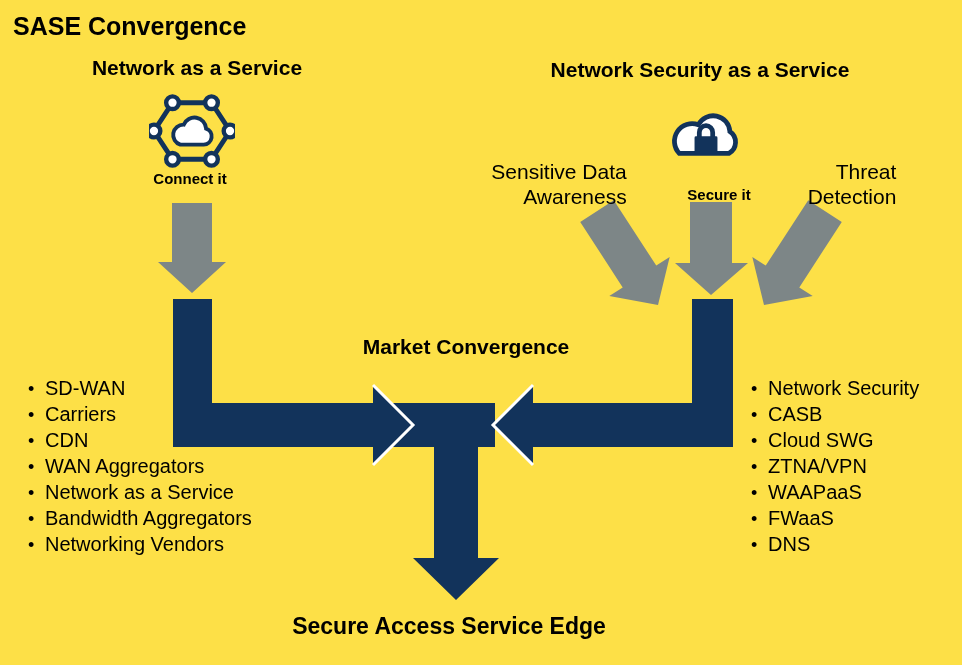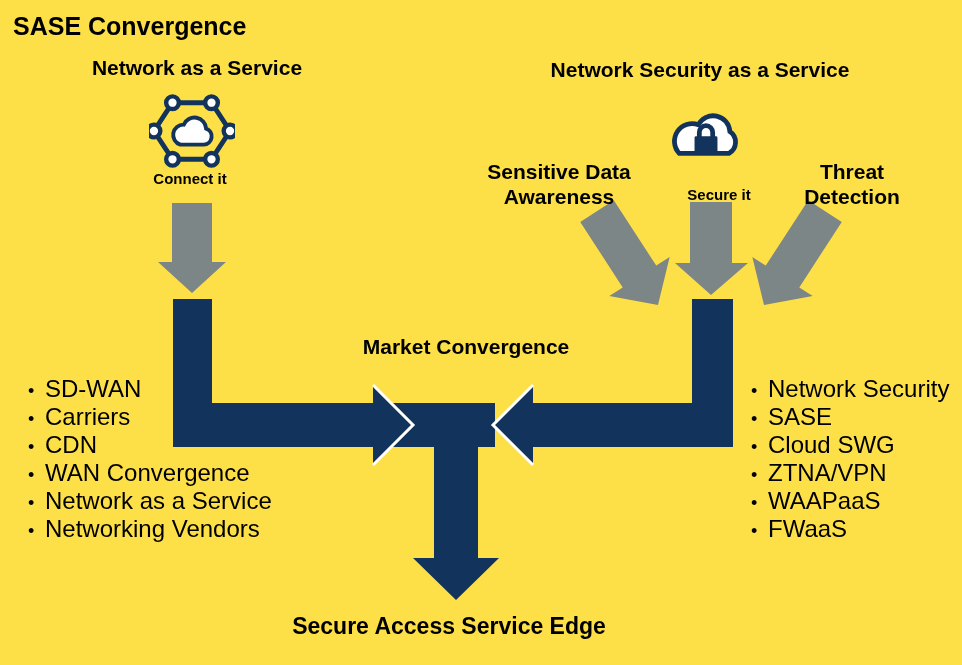--- a/index.html
+++ b/index.html
@@ -6,24 +6,24 @@
   .canvas{
     position:relative;width:962px;height:665px;background:#fde047;
     font-family:"Liberation Sans",sans-serif;color:#000;overflow:hidden;
   }
   .abs{position:absolute;}
   svg.layer{position:absolute;left:0;top:0;}
   .ctr{transform:translateX(-50%);white-space:nowrap;}
   .title{font-size:25px;font-weight:bold;}
   .heading{font-size:21px;font-weight:bold;}
   .caption{font-size:15px;font-weight:bold;}
-  .annot{font-size:21px;font-weight:bold;line-height:25px;text-align:center;}
+  .annot{font-size:21px;font-weight:normal;line-height:25px;text-align:right;}
   .market{font-size:21px;font-weight:bold;}
   .result{font-size:23px;font-weight:bold;}
-  ul.blist{list-style:none;margin:0;padding:0;font-size:24px;line-height:25px;}
+  ul.blist{list-style:none;margin:0;padding:0;font-size:20px;line-height:25px;}
   ul.blist li::before{content:"\2022";display:inline-block;width:17px;font-size:18px;}
   .navy-fill{fill:var(--navy,#12335B);}
   .gray-fill{fill:var(--gray,#7D8687);}
   .navy-stroke{stroke:var(--navy,#12335B);}
 </style>
 </head>
 <body>
 
 <div class="canvas">
 
@@ -63,22 +63,23 @@
       <circle cx="5" cy="40" r="6.5" fill="#ffffff" class="navy-stroke" stroke-width="4.5"></circle>
     </svg>
   </div>
 
   <div class="abs caption ctr" style="left:190px;top:170px;">Connect it</div>
 
   <ul class="abs blist" style="left:28px;top:376px;">
     <li>SD-WAN</li>
     <li>Carriers</li>
     <li>CDN</li>
-    <li>WAN Convergence</li>
+    <li>WAN Aggregators</li>
     <li>Network as a Service</li>
+    <li>Bandwidth Aggregators</li>
     <li>Networking Vendors</li>
   </ul>
 
   <div class="abs heading ctr" style="left:700px;top:58px;">Network Security as a Service</div>
 
   <div class="abs" style="left:660px;top:99px;width:92px;height:63px;">
     <svg width="92" height="63" viewBox="0 0 96 66">
       <path d="M 20,57 L 72,57 A 13.5,13.5 0 0 0 73,34 A 17.5,17.5 0 0 0 40,27 A 18.5,18.5 0 0 0 20,57 Z" fill="#ffffff" class="navy-stroke" stroke-width="5"></path>
       <path d="M 41,41 v-6 a 7,7 0 0 1 14,0 v6" fill="none" class="navy-stroke" stroke-width="5"></path>
       <rect x="36" y="39" width="24" height="18" rx="1.5" class="navy-fill"></rect>
@@ -92,24 +93,25 @@
 
   <div class="abs caption ctr" style="left:719px;top:186px;">Secure it</div>
 
   <div class="abs annot ctr" style="left:852px;top:159px;">
     <div>Threat</div>
     <div>Detection</div>
   </div>
 
   <ul class="abs blist" style="left:751px;top:376px;">
     <li>Network Security</li>
-    <li>SASE</li>
+    <li>CASB</li>
     <li>Cloud SWG</li>
     <li>ZTNA/VPN</li>
     <li>WAAPaaS</li>
     <li>FWaaS</li>
+    <li>DNS</li>
   </ul>
 
   <div class="abs market ctr" style="left:466px;top:335px;">Market Convergence</div>
 
   <div class="abs result ctr" style="left:449px;top:613px;">Secure Access Service Edge</div>
 
 </div>
 
 </body></html>

